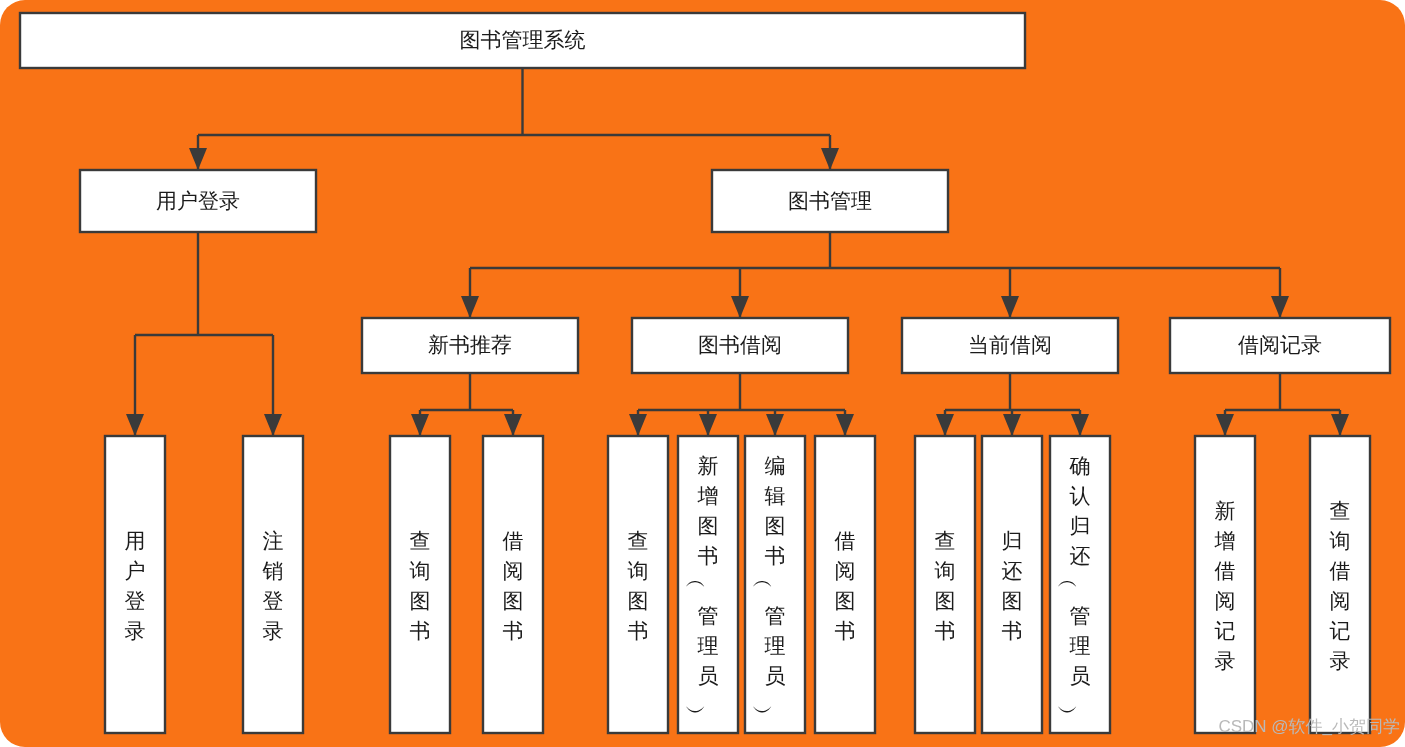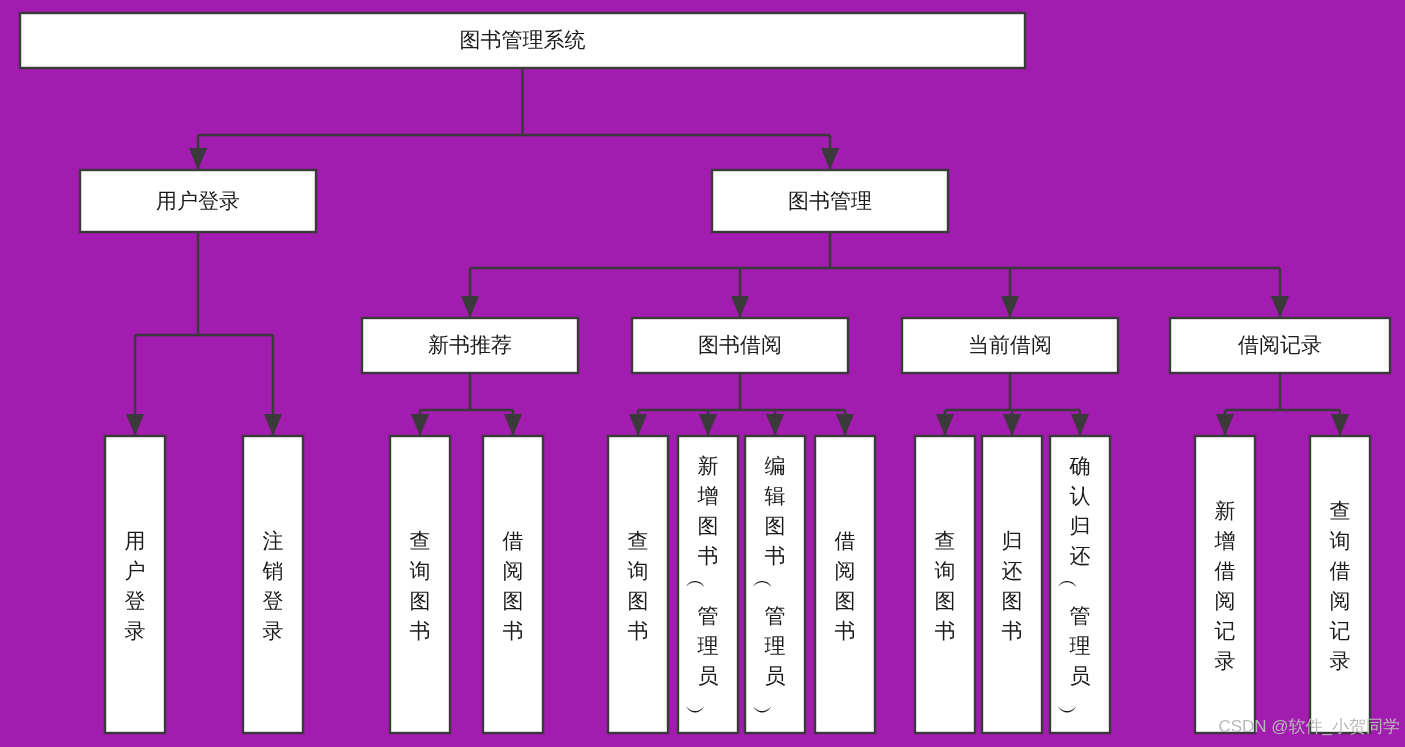--- a/index.html
+++ b/index.html
@@ -8,22 +8,23 @@
     padding: 0;
     background: #ffffff;
   }
   body {
     font-family: "Liberation Sans", "DejaVu Sans", sans-serif;
   }
   #diagram-root {
     position: relative;
     width: 1405px;
     height: 747px;
-    background: #a21caf;
+    background: #f97316;
     overflow: hidden;
+    border-radius: 25px;
   }
   #flow-svg {
     position: absolute;
     left: 0;
     top: 0;
     width: 1405px;
     height: 747px;
     display: block;
   }
   .node-box {

